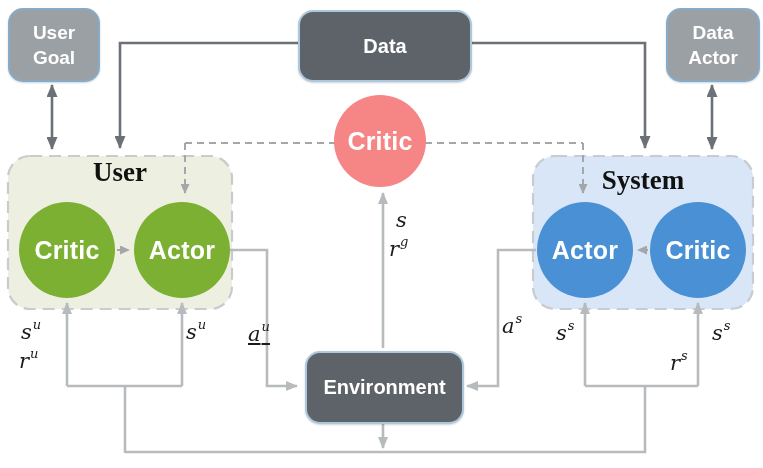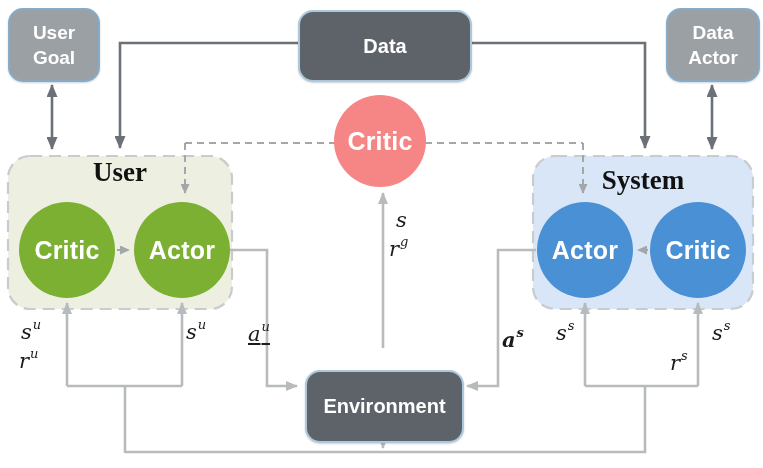--- a/index.html
+++ b/index.html
@@ -101,21 +101,21 @@
     <div>User</div>
     <div>Goal</div>
   </div>
   <div class="gbox dark" style="left:298px;top:10px;width:170px;height:68px;">
     <div>Data</div>
   </div>
   <div class="gbox light" style="left:666px;top:8px;width:90px;height:70px;">
     <div>Data</div>
     <div>Actor</div>
   </div>
-  <div class="gbox dark" style="left:305px;top:370px;width:155px;height:69px;">
+  <div class="gbox dark" style="left:305px;top:351px;width:155px;height:69px;">
     <div>Environment</div>
   </div>
 
   <div class="panel-title t-user">User</div>
   <div class="panel-title t-system">System</div>
 
   <div class="circle c-pink">
     <span>Critic</span>
   </div>
   <div class="circle c-green" style="left:19px;top:202px;">
@@ -130,18 +130,18 @@
   <div class="circle c-blue" style="left:650px;top:202px;">
     <span>Critic</span>
   </div>
 
   <div class="math" style="left:21px;top:320px;"><span>s</span><sup>u</sup></div>
   <div class="math" style="left:19px;top:349px;"><span>r</span><sup>u</sup></div>
   <div class="math" style="left:186px;top:320px;"><span>s</span><sup>u</sup></div>
   <div class="math" style="left:248px;top:322px;text-decoration:underline;"><span>a</span><sup>u</sup></div>
   <div class="math" style="left:396px;top:208px;"><span>s</span><sup></sup></div>
   <div class="math" style="left:389px;top:237px;"><span>r</span><sup>g</sup></div>
-  <div class="math" style="left:502px;top:328px;font-weight:bold;"><span>a</span><sup>s</sup></div>
+  <div class="math" style="left:502px;top:314px;"><span>a</span><sup>s</sup></div>
   <div class="math" style="left:556px;top:321px;"><span>s</span><sup>s</sup></div>
   <div class="math" style="left:712px;top:321px;"><span>s</span><sup>s</sup></div>
   <div class="math" style="left:670px;top:351px;"><span>r</span><sup>s</sup></div>
 
 </div>
 
 </body></html>

